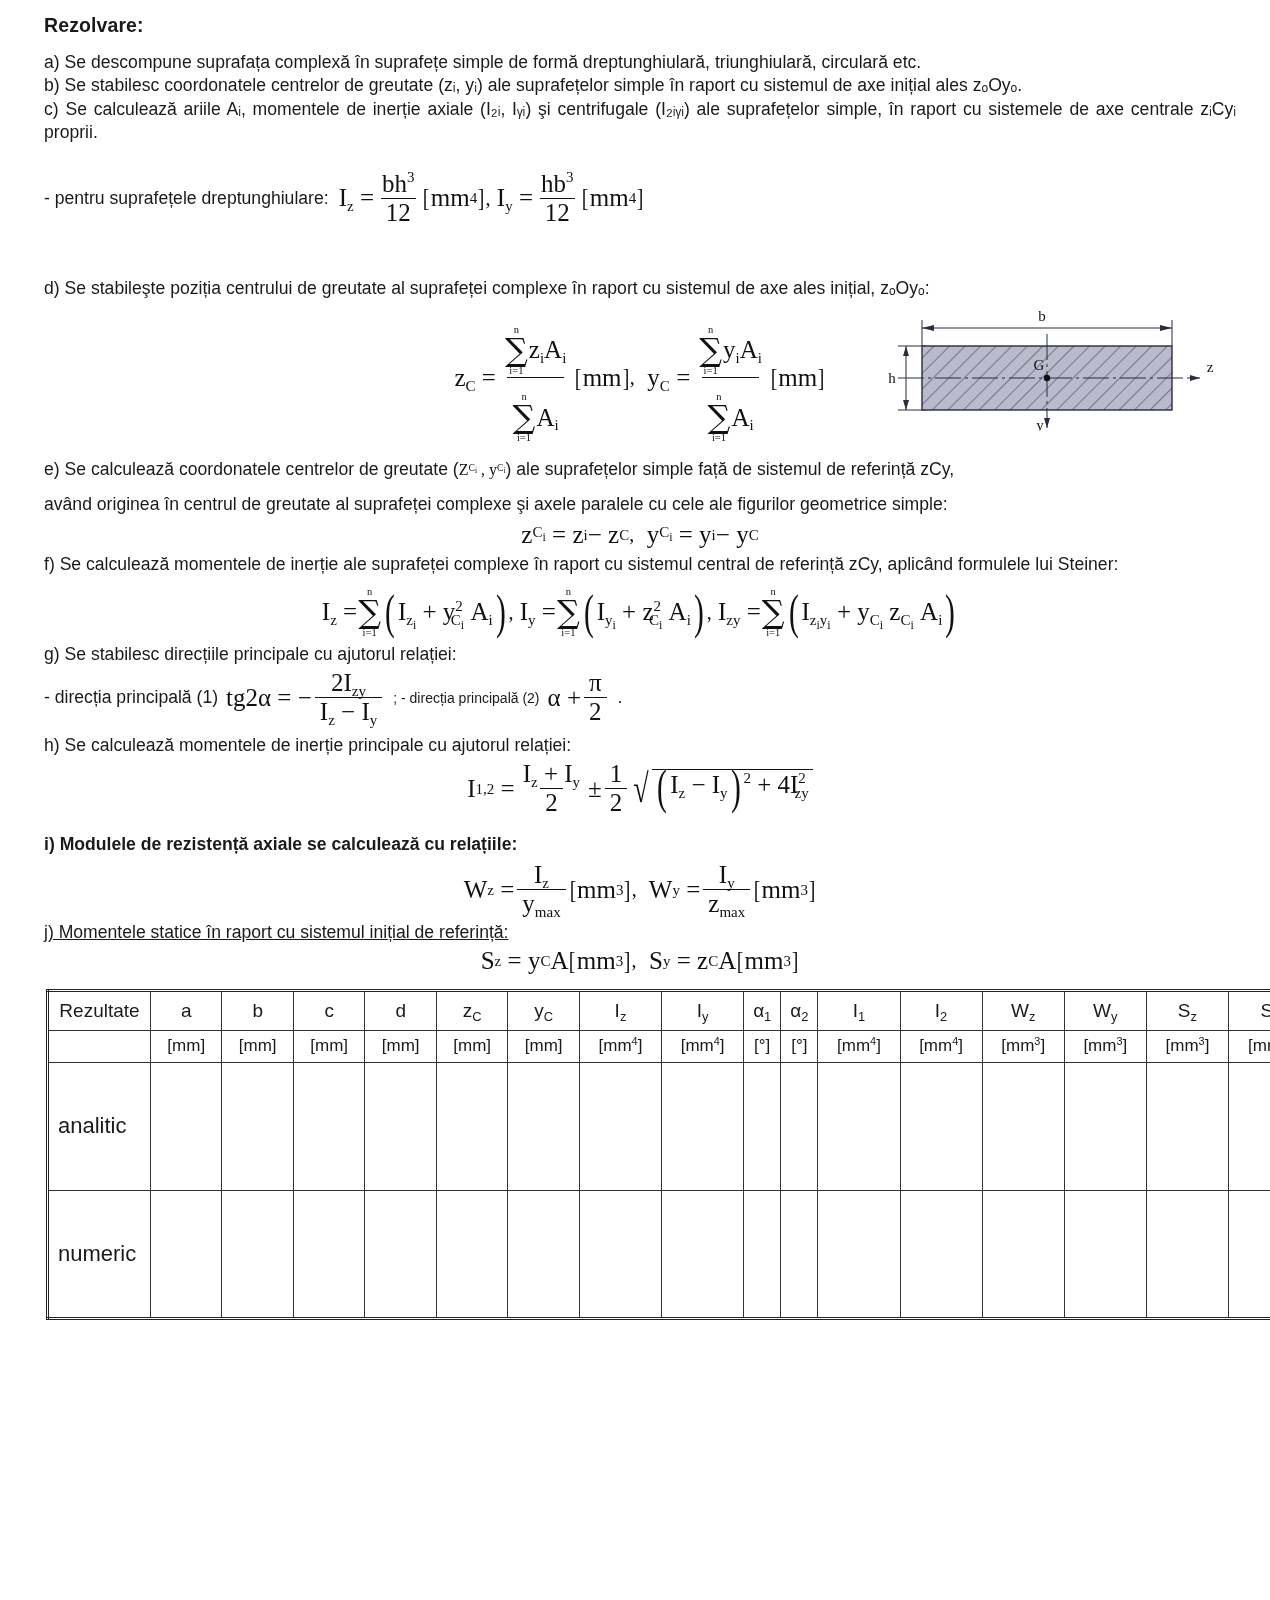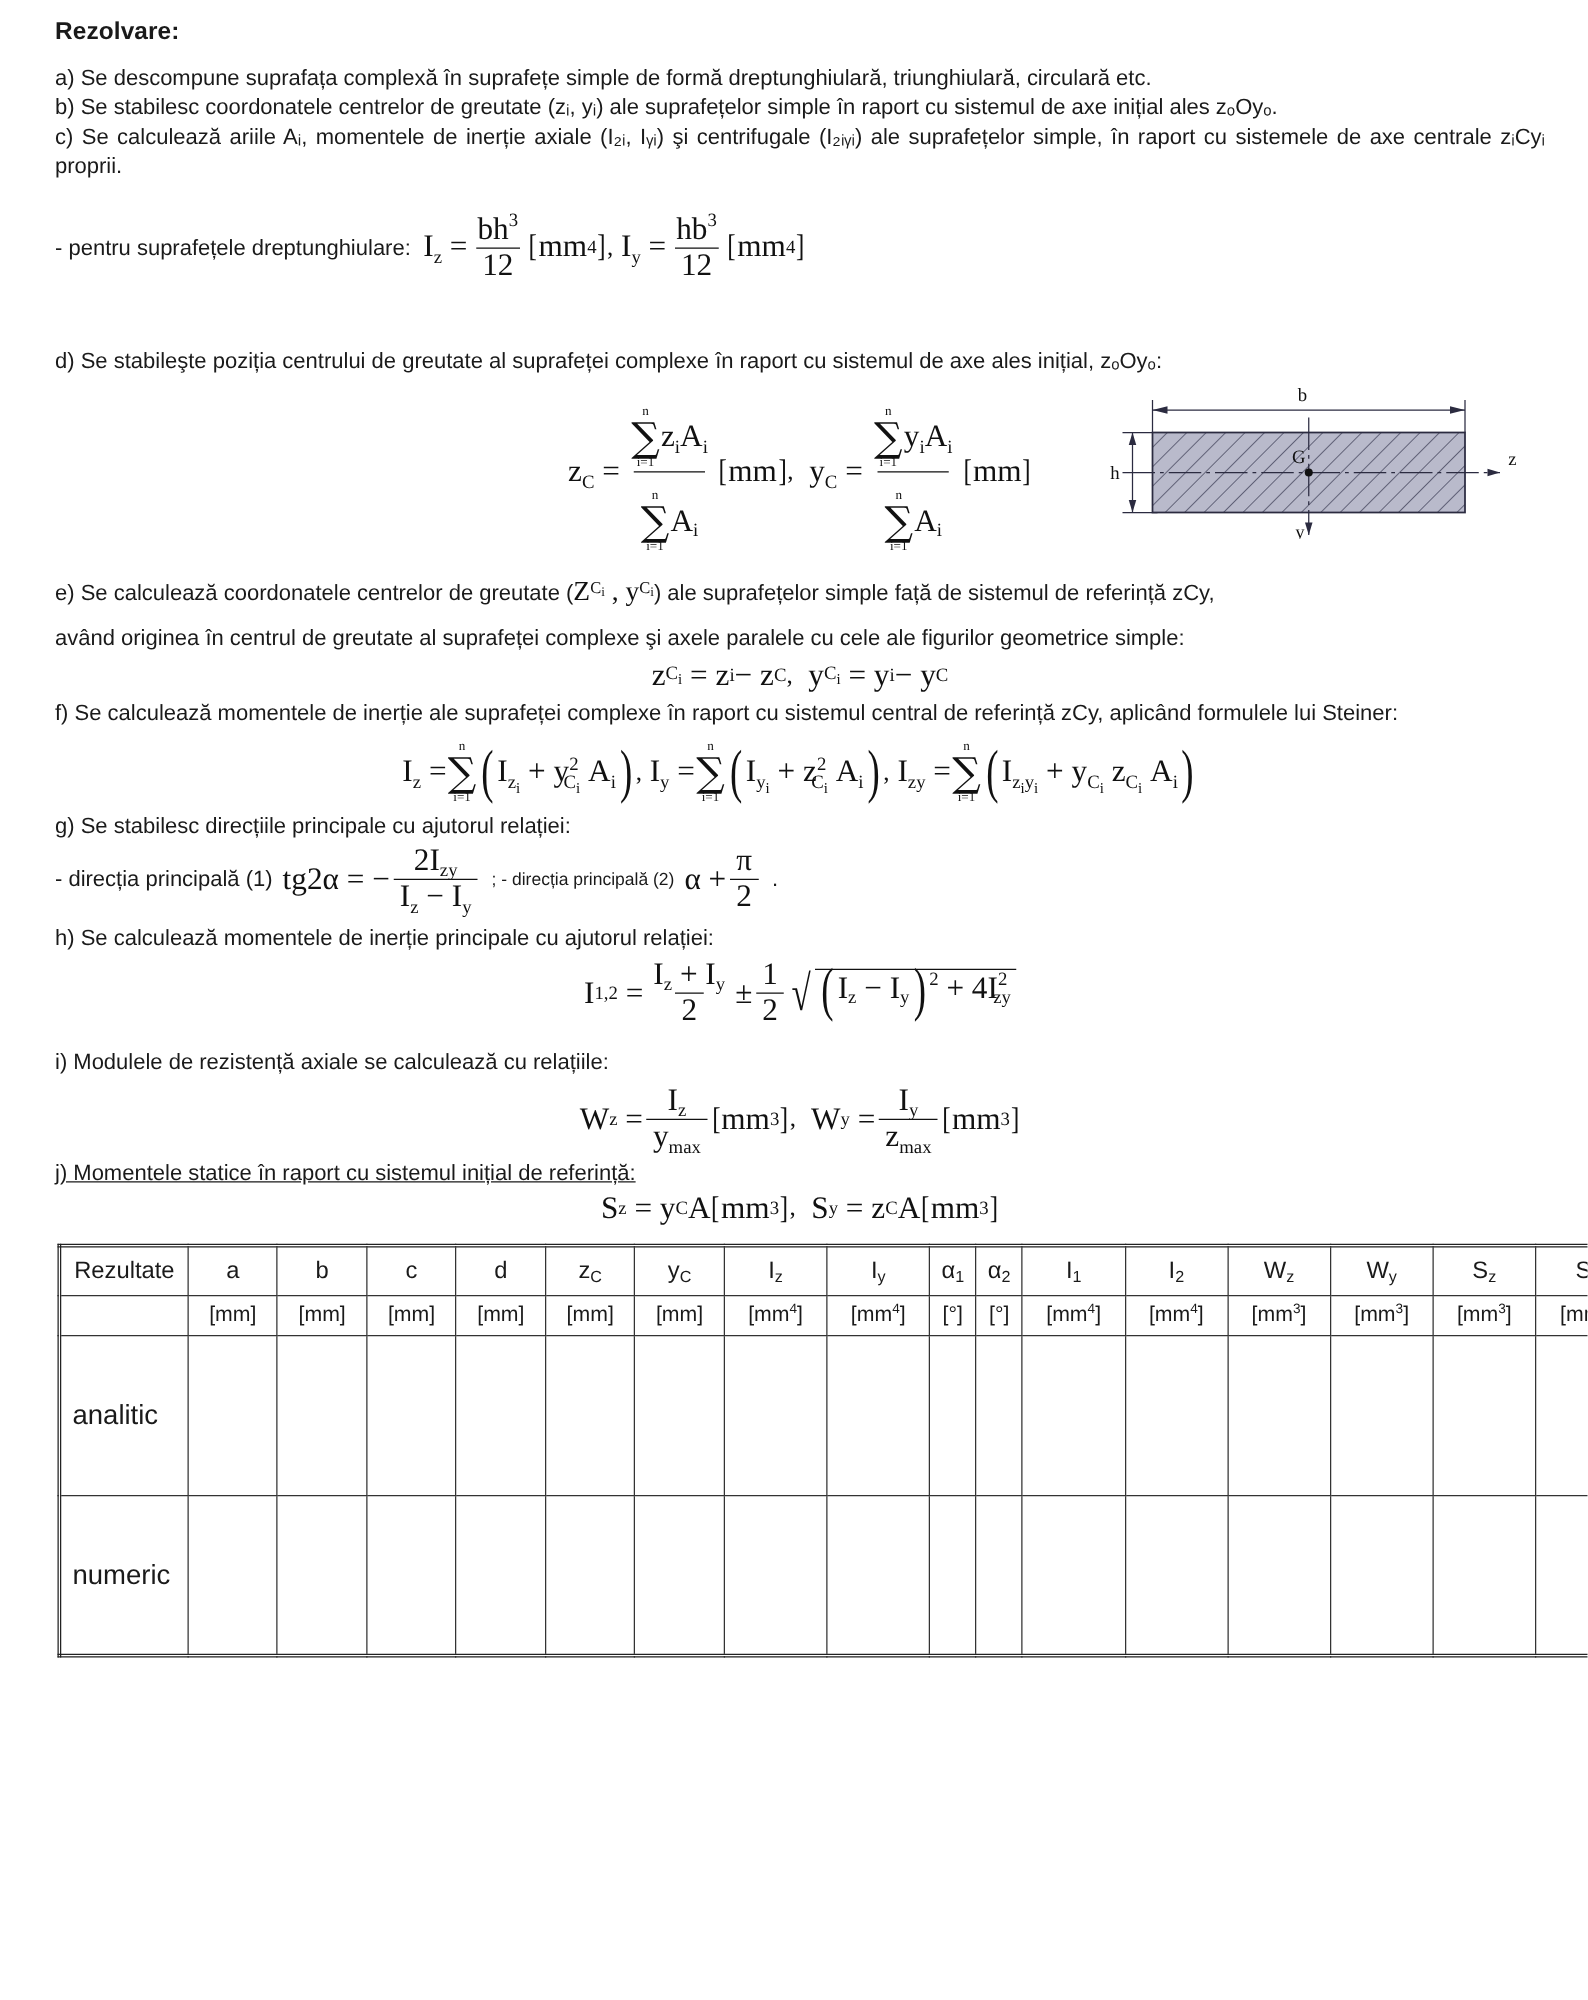--- a/index.html
+++ b/index.html
@@ -237,21 +237,21 @@
                 <span class="lim">i=1</span>
               </span>
               <span>A<span class="m-sub">i</span></span>
             </span></span>
       </span>
       <span class="brk">[</span>mm<span class="brk">]</span>
     </span>
   </div>
 
   <p class="para" style="margin-top:14px;">
-    <span>e) Se calculează coordonatele centrelor de greutate (</span><span class="math" style="font-size:22px;">Z<span class="m-sub">C<span class="m-sub">i</span></span>&nbsp;,&nbsp;y<span class="m-sub">C<span class="m-sub">i</span></span></span><span>) ale suprafețelor simple față de sistemul de referință zCy,</span>
+    <span>e) Se calculează coordonatele centrelor de greutate (</span><span class="math" style="font-size:16px;">Z<span class="m-sub">C<span class="m-sub">i</span></span>&nbsp;,&nbsp;y<span class="m-sub">C<span class="m-sub">i</span></span></span><span>) ale suprafețelor simple față de sistemul de referință zCy,</span>
   </p>
   <p class="para" style="margin-top:12px;">având originea în centrul de greutate al suprafeței complexe şi axele paralele cu cele ale figurilor geometrice simple:</p>
 
   <div class="eqline" style="margin-top:4px;">
     <span class="math">
       z<span class="m-sub">C<span class="m-sub">i</span></span>&nbsp;= z<span class="m-sub">i</span> − z<span class="m-sub">C</span><span style="font-size:.8em;">,</span>&nbsp;
       y<span class="m-sub">C<span class="m-sub">i</span></span>&nbsp;= y<span class="m-sub">i</span> − y<span class="m-sub">C</span>
     </span>
   </div>
 
@@ -317,21 +317,21 @@
           <span class="num">1</span>
           <span class="den">2</span>
         </span>
       <span class="sqrt">
           <span class="radical">√</span>
           <span class="rad-body"><span class="paren">(</span>I<span class="m-sub">z</span> − I<span class="m-sub">y</span><span class="paren">)</span><span class="m-sup">2</span> + 4I<span class="m-sup">2</span><span class="m-sub" style="margin-left:-.75em;">zy</span></span>
         </span>
     </span>
   </div>
 
-  <p class="para nojust" style="margin-top:16px;">i) Modulele de rezistență axiale se calculează cu relațiile:</p>
+  <p class="para nojust" style="margin-top:16px;font-weight:bold;">i) Modulele de rezistență axiale se calculează cu relațiile:</p>
 
   <div class="eqline" style="margin-top:6px;">
     <span class="math">
       W<span class="m-sub">z</span>&nbsp;=
       <span class="frac">
           <span class="num">I<span class="m-sub">z</span></span>
           <span class="den">y<span class="m-sub">max</span></span>
         </span>
       <span class="brk">[</span>mm<span class="m-sup">3</span><span class="brk">]</span><span style="font-size:.8em;">,</span>&nbsp;
       W<span class="m-sub">y</span>&nbsp;=

